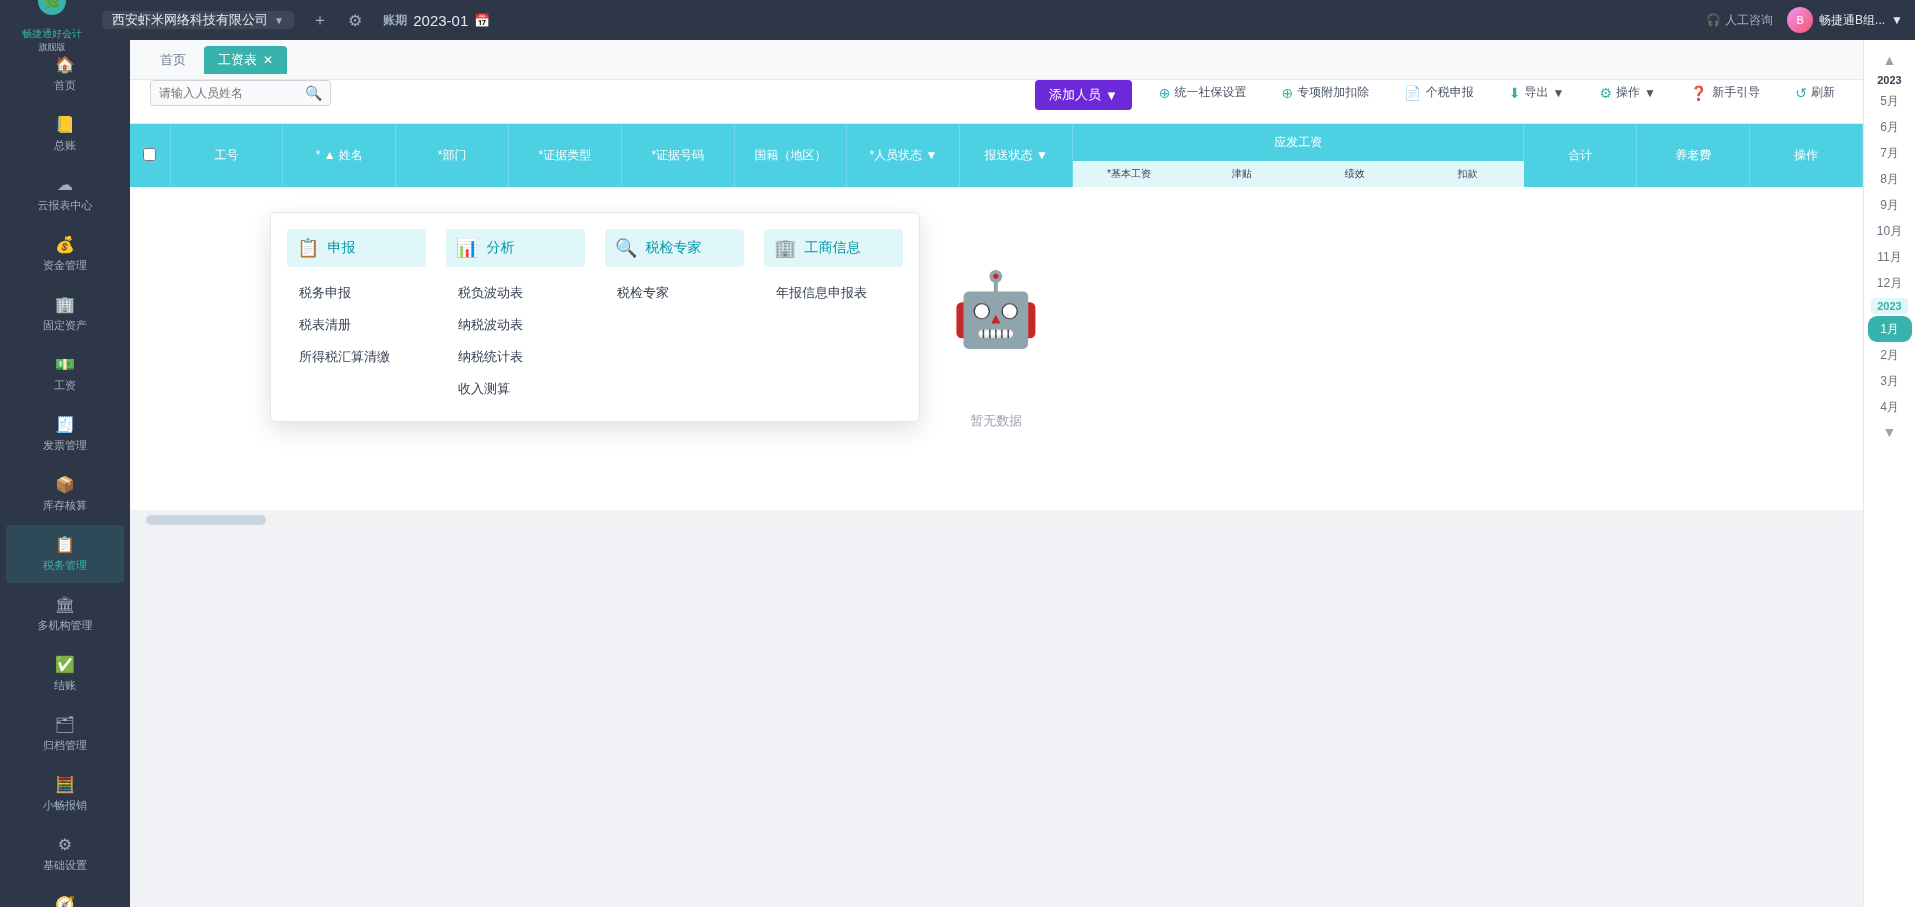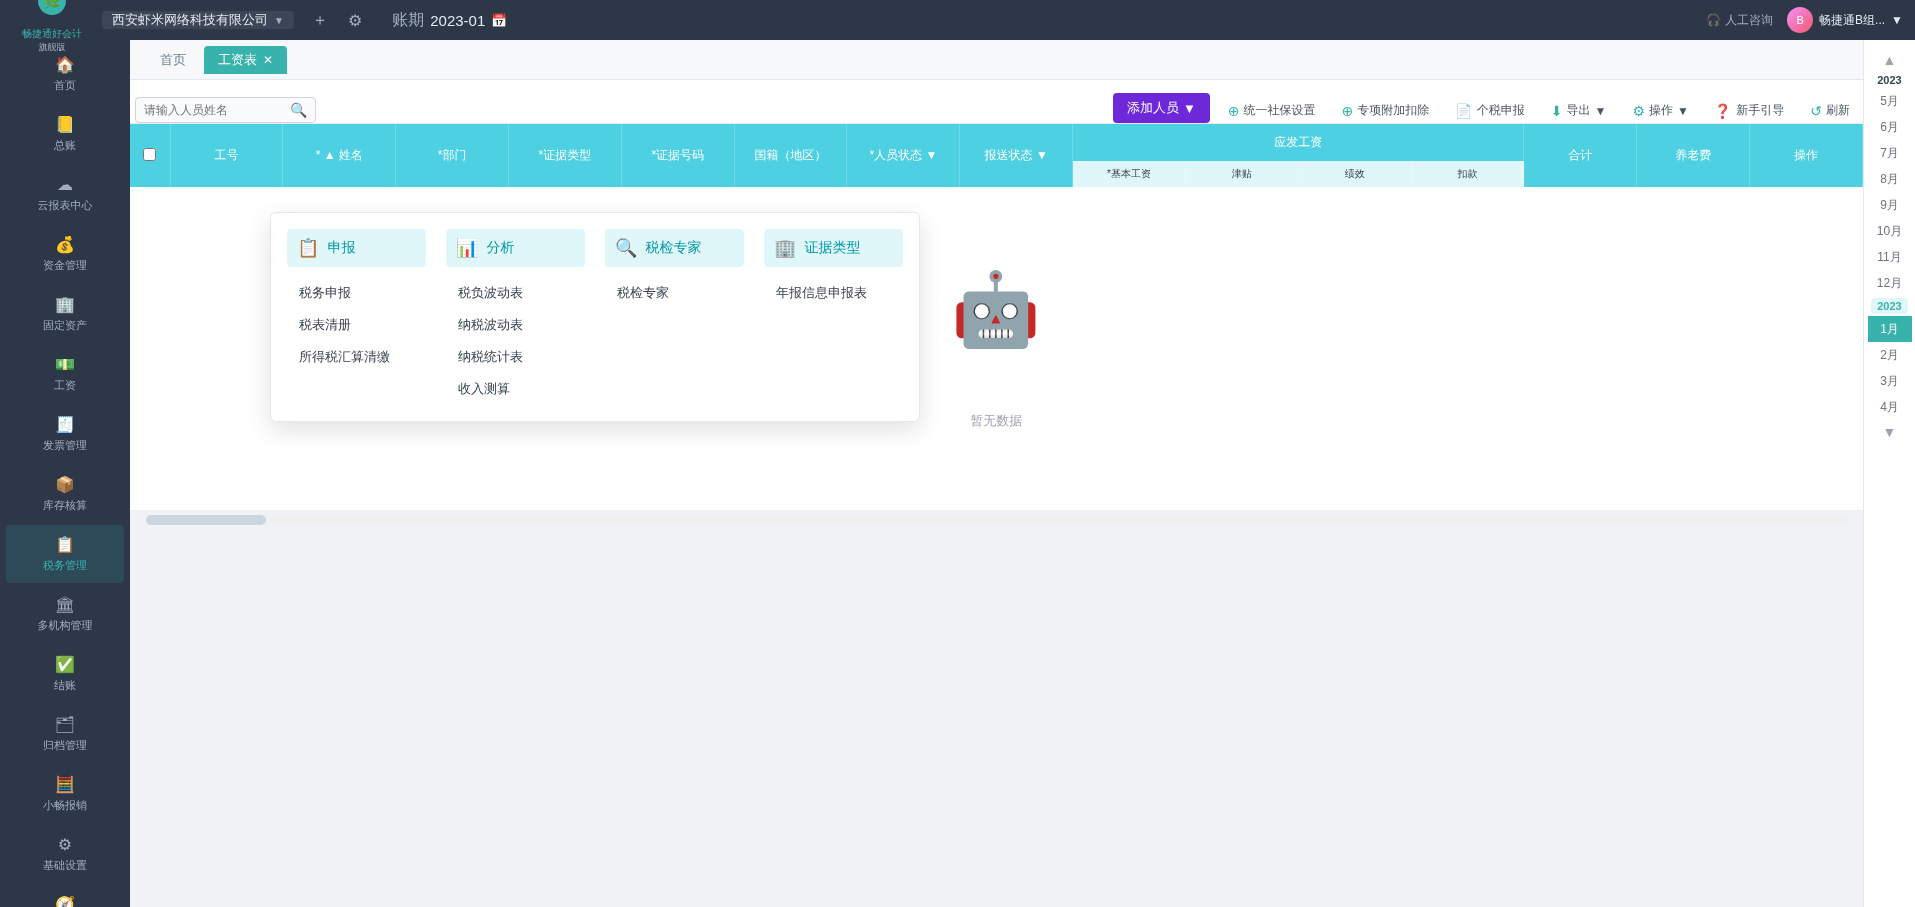--- a/index.html
+++ b/index.html
@@ -38,21 +38,21 @@
       color: #e2e8f0; font-size: 13px; cursor: pointer;
       background: rgba(255,255,255,0.08); padding: 0 10px; border-radius: 4px;
     }
     .company-selector .arrow { color: #a0aec0; font-size: 10px; }
     .top-bar-actions {
       display: flex; align-items: center; gap: 8px; margin-left: 12px;
     }
     .top-bar-actions .icon-btn {
       color: #a0aec0; cursor: pointer; font-size: 16px; background: none; border: none; padding: 2px 6px;
     }
-    .period-label { color: #a0aec0; font-size: 16px; margin-left: 24px; }
+    .period-label { color: #a0aec0; font-size: 12px; margin-left: 15px; font-weight: bold; }
     .period-value { color: #e2e8f0; font-size: 13px; }
     .period-icon { color: #38b2ac; cursor: pointer; }
     .top-bar-right {
       margin-left: auto; display: flex; align-items: center; gap: 14px;
     }
     .service-btn {
       color: #a0aec0; font-size: 12px; display: flex; align-items: center; gap: 4px; cursor: pointer;
     }
     .user-info {
       display: flex; align-items: center; gap: 6px; color: #e2e8f0; font-size: 12px; cursor: pointer;
@@ -101,21 +101,21 @@
       font-size: 13px; color: #718096;
     }
     .tab-item.active {
       background: #38b2ac; color: white;
     }
     .tab-close { font-size: 12px; cursor: pointer; }
 
     
     .toolbar {
       height: 44px; background: #fff; border-bottom: 1px solid #e8eaed;
-      display: flex; align-items: flex-end; padding: 0 5px; gap: 10px; flex-shrink: 0;
+      display: flex; align-items: flex-start; padding: 0 20px; gap: 19px; flex-shrink: 0;
     }
     .search-input-wrap {
       display: flex; align-items: center; border: 1px solid #d1d5db; border-radius: 4px;
       padding: 4px 8px; background: #f9fafb; gap: 6px;
     }
     .search-input-wrap input {
       border: none; background: transparent; outline: none; font-size: 12px; width: 140px; color: #374151;
     }
     .search-icon { color: #9ca3af; font-size: 14px; cursor: pointer; }
     .toolbar-spacer { flex: 1; }
@@ -182,21 +182,21 @@
     
     .right-panel {
       width: 52px; background: #fff; border-left: 1px solid #e2e8f0;
       display: flex; flex-direction: column; align-items: center;
       padding: 8px 0; overflow: hidden; flex-shrink: 0;
     }
     .month-item {
       width: 44px; height: 26px; display: flex; align-items: center; justify-content: center;
       font-size: 12px; color: #6b7280; cursor: pointer; border-radius: 4px;
     }
-    .month-item.current { background: #38b2ac; color: white; border-radius: 0; }
+    .month-item.current { background: #38b2ac; color: white; border-radius: 9px; }
     .panel-arrow { color: #9ca3af; font-size: 14px; cursor: pointer; padding: 4px; }
 
     
     .scroll-track {
       height: 10px; background: #f0f0f0; border-radius: 5px; margin: 4px 16px;
     }
     .scroll-thumb {
       height: 10px; background: #cbd5e0; border-radius: 5px; width: 120px; margin-left: 0;
     }
   </style>
@@ -419,21 +419,21 @@
             <div class="dropdown-section-header blue">
               <span class="dropdown-section-icon">🔍</span>
               <span>税检专家</span>
             </div>
             <a class="dropdown-item">税检专家</a>
           </div>
 
           <div class="dropdown-section">
             <div class="dropdown-section-header teal">
               <span class="dropdown-section-icon">🏢</span>
-              <span>证据类型</span>
+              <span>工商信息</span>
             </div>
             <a class="dropdown-item">年报信息申报表</a>
           </div>
         </div>
       </div>
 
       <div class="scroll-track">
         <div class="scroll-thumb"></div>
       </div>
 

